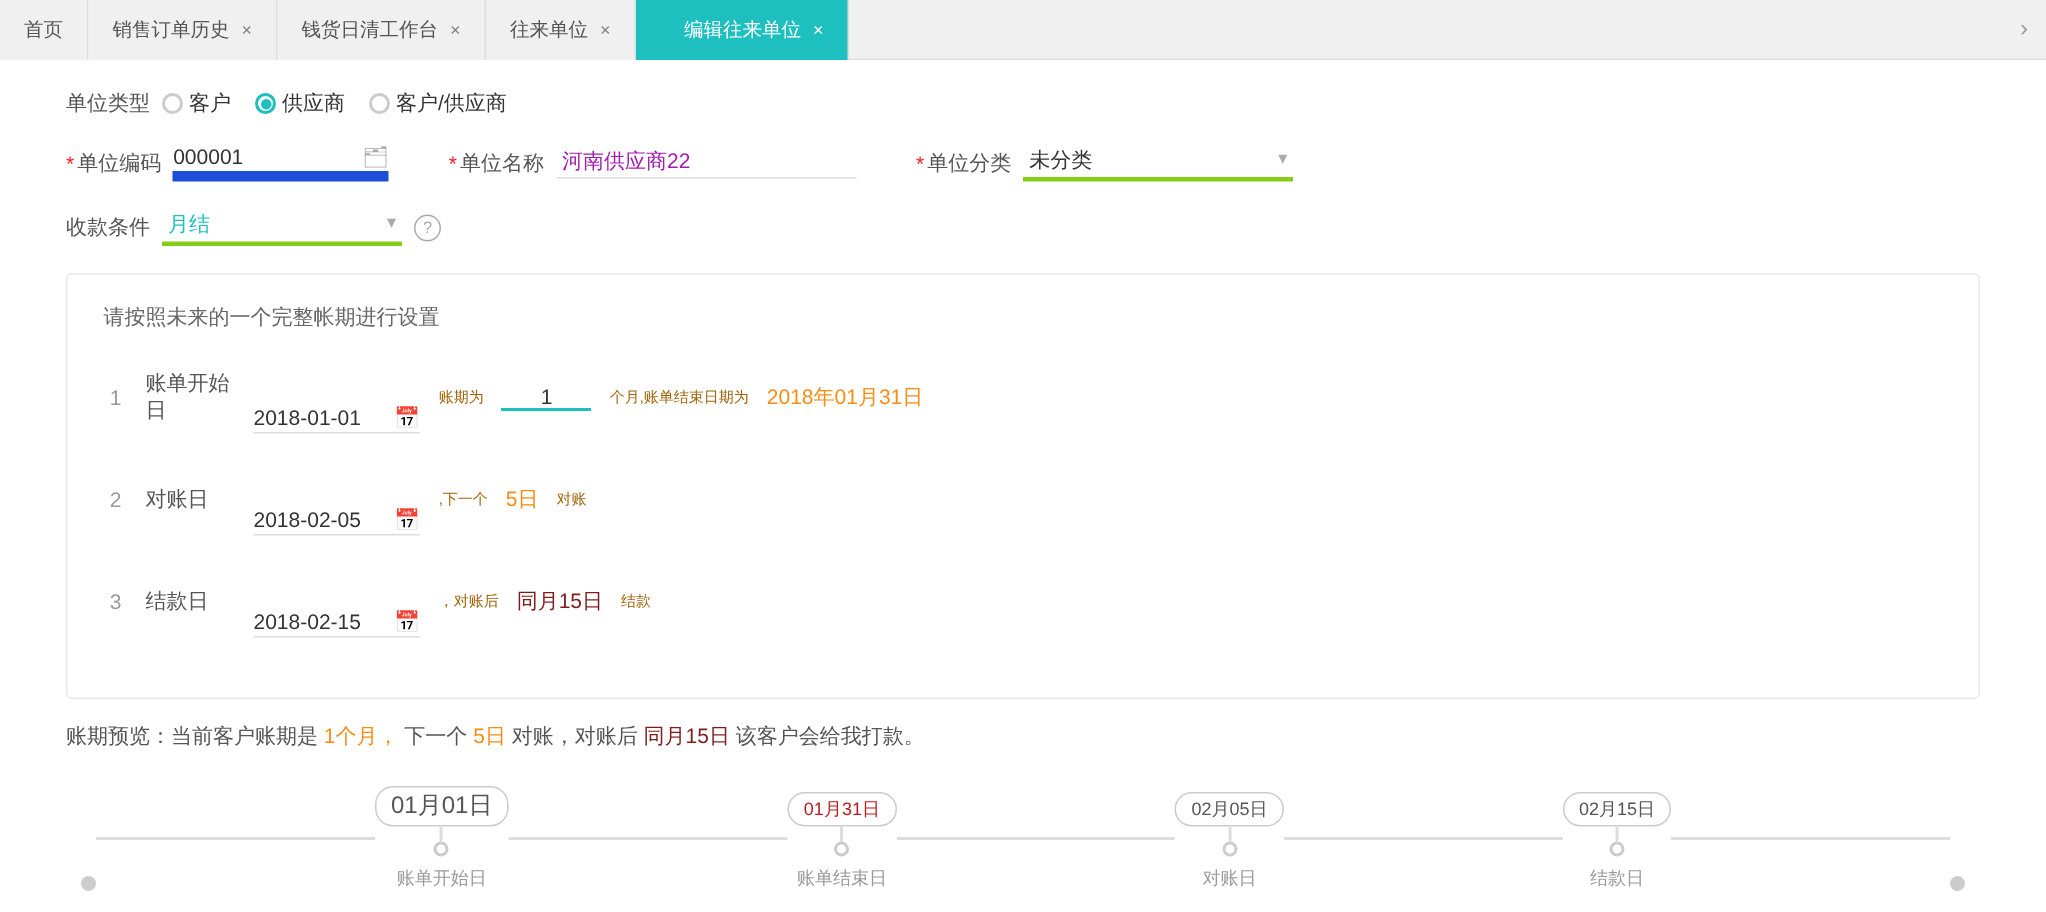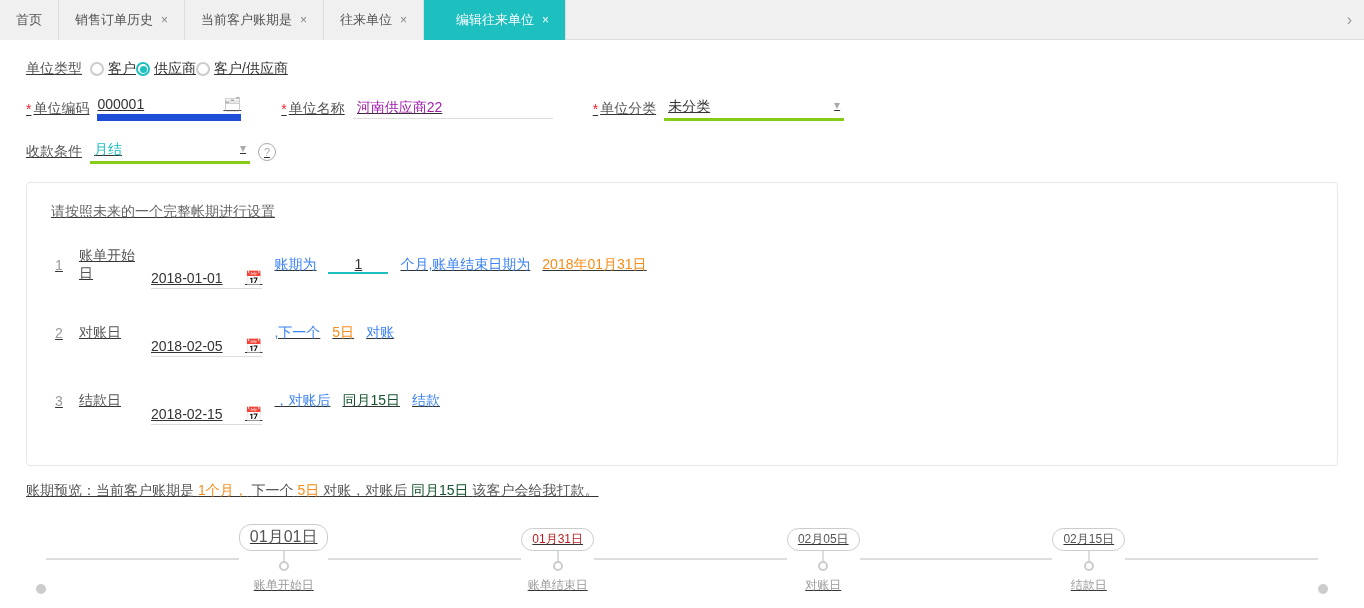--- a/index.html
+++ b/index.html
@@ -44,24 +44,23 @@
       margin-left: auto;
       padding: 0 12px;
       font-size: 16px;
       color: #999;
       cursor: pointer;
     }
 
     
     .main-content {
       background: #fff;
-      padding: 20px 26px;
+      padding: 20px 44px;
       height: calc(100vh - 40px);
       overflow-y: auto;
-      text-decoration: underline;
     }
 
     
     .form-row {
       display: flex;
       align-items: center;
       margin-bottom: 18px;
       flex-wrap: wrap;
     }
     .form-label {
@@ -71,21 +70,21 @@
     }
     .required-star { color: #f5222d; margin-right: 2px; }
 
     .form-group {
       display: flex;
       align-items: center;
       margin-right: 40px;
     }
 
     
-    .radio-group { display: flex; align-items: center; }
+    .radio-group { display: flex; align-items: center; gap: 16px; }
     .radio-item { display: flex; align-items: center; gap: 4px; cursor: pointer; }
     .radio-circle {
       width: 14px; height: 14px; border-radius: 50%;
       border: 2px solid #ccc; display: inline-flex; align-items: center; justify-content: center;
     }
     .radio-circle.checked { border-color: #1ebfbf; }
     .radio-circle.checked::after {
       content: ''; width: 7px; height: 7px; border-radius: 50%; background: #1ebfbf;
     }
 
@@ -145,23 +144,23 @@
     .date-input-group {
       display: flex; align-items: center; border-bottom: 1px solid #ddd;
       padding-bottom: 2px;
       margin-top: 29px;
     }
     .date-input-group input {
       border: none; outline: none; font-size: 14px; color: #333;
       background: transparent; width: 90px;
     }
     .cal-icon { color: #1ebfbf; cursor: pointer; margin-left: 4px; font-size: 14px; }
-    .row-desc { color: #3b82f6; font-size: 14px; }
+    .row-desc { color: #a16207; font-size: 10px; }
     .highlight-orange { color: #fa8c16; }
-    .highlight-teal { color: #14532d; }
+    .highlight-teal { color: #7f1d1d; }
 
     .period-input {
       border: none; border-bottom: 2px solid #1ebfbf;
       outline: none; font-size: 14px; color: #333;
       background: transparent; width: 60px; text-align: center;
     }
 
     
     .preview-text {
       font-size: 14px; color: #555; margin-bottom: 24px;
@@ -172,21 +171,21 @@
 
 <div class="tab-bar">
   <div class="tab">
     <span>首页</span>
   </div>
   <div class="tab">
     <span>销售订单历史</span>
     <span class="close-btn">×</span>
   </div>
   <div class="tab">
-    <span>当前客户账期是</span>
+    <span>钱货日清工作台</span>
     <span class="close-btn">×</span>
   </div>
   <div class="tab">
     <span>往来单位</span>
     <span class="close-btn">×</span>
   </div>
   <div class="tab active">
     <span>编辑往来单位</span>
     <span class="close-btn">×</span>
   </div>

